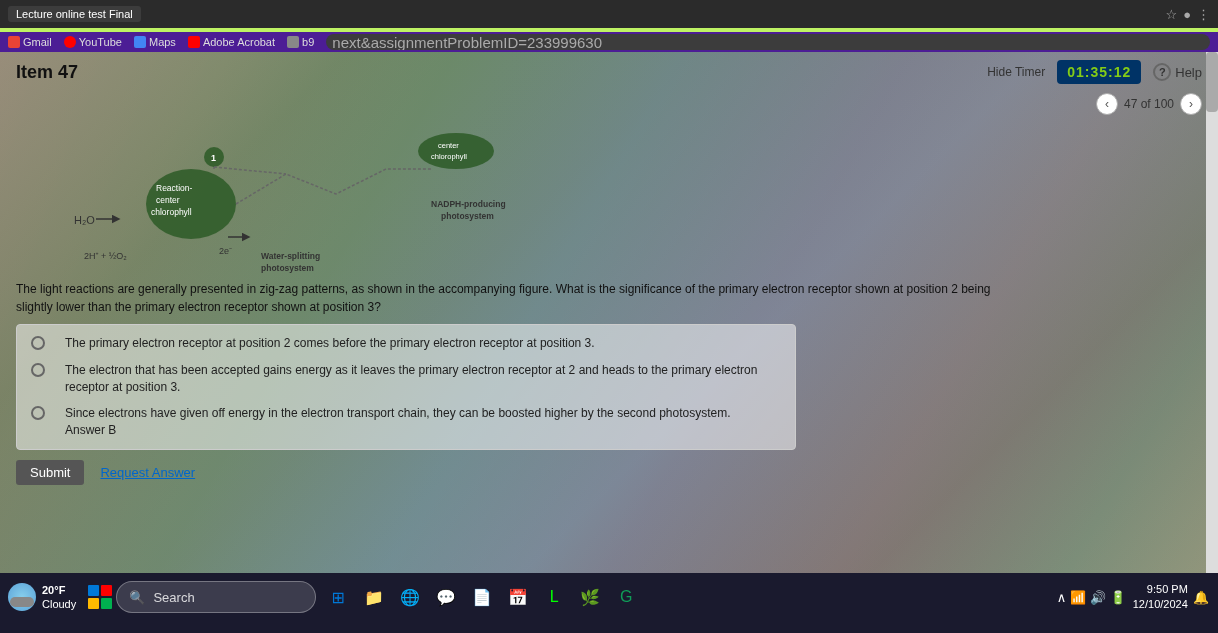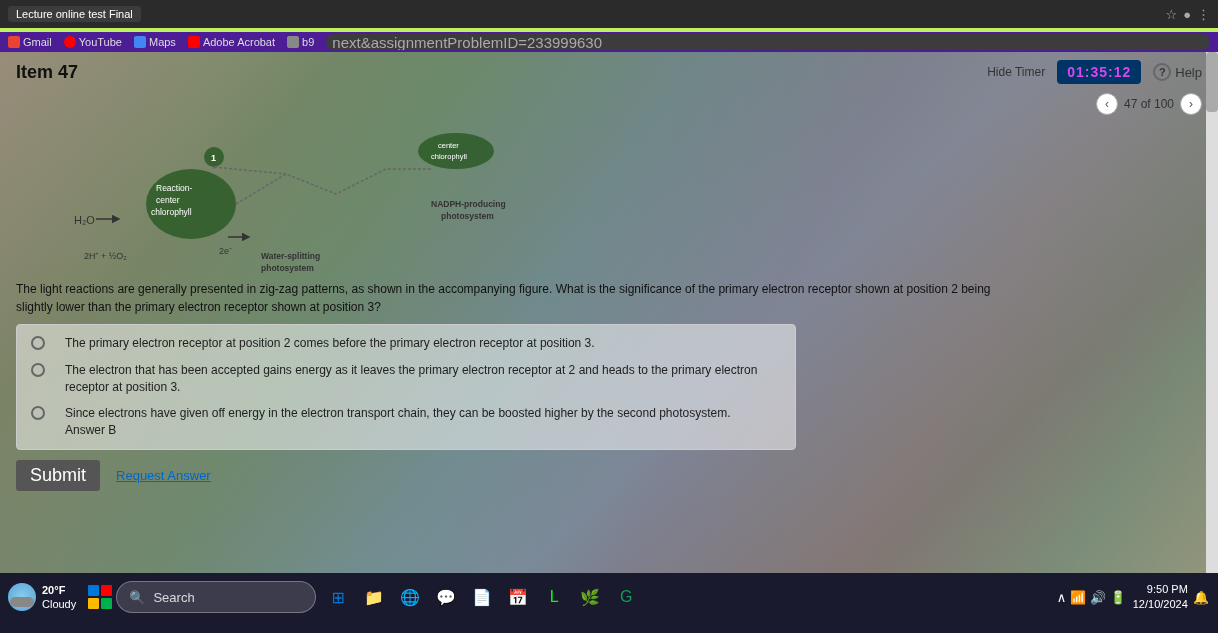--- a/index.html
+++ b/index.html
@@ -150,21 +150,21 @@
       display: flex;
       align-items: center;
       gap: 12px;
     }
     .hide-timer-label {
       font-size: 12px;
       color: #333;
     }
     .timer-box {
       background: #003366;
-      color: #d946ef;
+      color: #84cc16;
       padding: 4px 10px;
       border-radius: 4px;
       font-size: 14px;
       font-weight: bold;
       letter-spacing: 1px;
     }
     .help-btn {
       display: flex;
       align-items: center;
       gap: 4px;
@@ -250,21 +250,21 @@
     .bottom-actions {
       display: flex;
       align-items: center;
       gap: 16px;
       margin-top: 10px;
     }
     .submit-btn {
       background: #555;
       color: #fff;
       padding: 5px 14px;
-      font-size: 18px;
+      font-size: 13px;
       border: none;
       border-radius: 3px;
       cursor: pointer;
     }
     .request-answer-link {
       font-size: 13px;
       color: #0066cc;
       text-decoration: underline;
       cursor: pointer;
     }

